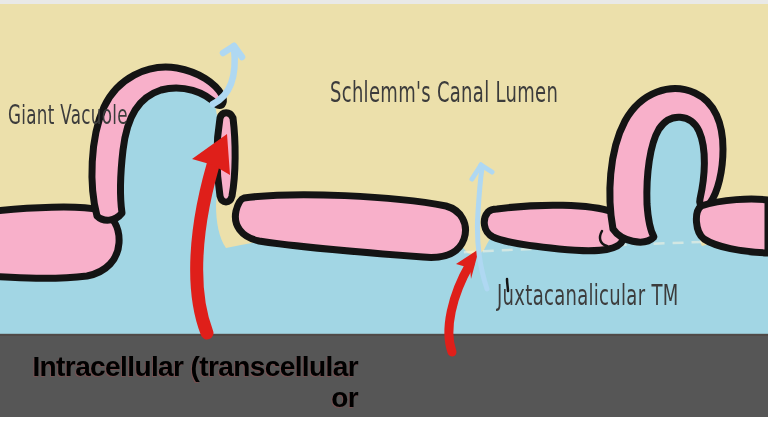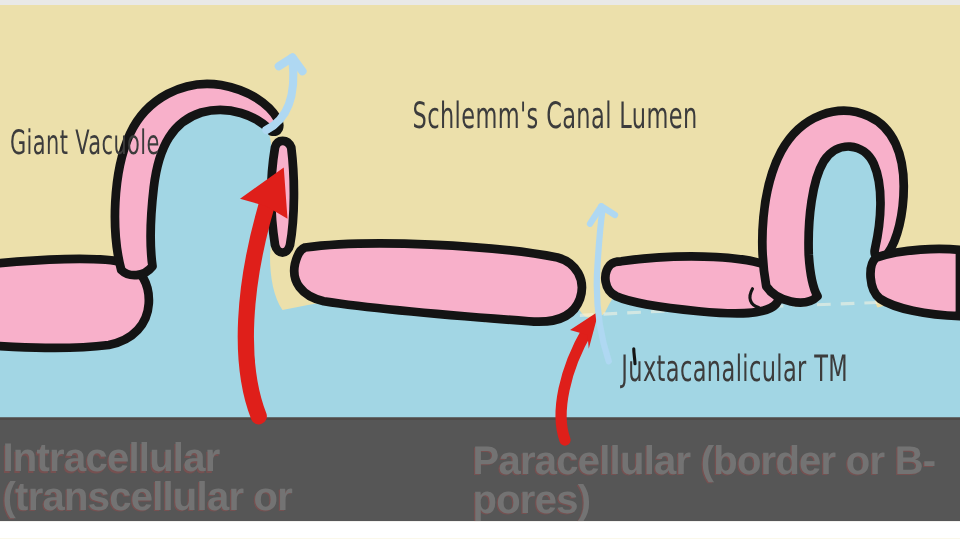--- a/index.html
+++ b/index.html
@@ -25,25 +25,25 @@
     transform-origin:left top;
     letter-spacing:0.5px;
     z-index:5;
   }
   .lbl-giant{left:8px;top:99px;font-size:27px;}
   .lbl-canal{left:330px;top:75px;font-size:29px;}
   .lbl-jct{left:497px;top:278px;font-size:29px;}
   
   .caption{
     position:absolute;
-    color:#737373;
+    color:#000000;
     font-weight:bold;
-    font-size:32px;
+    font-size:28px;
     letter-spacing:-0.6px;
-    text-align:left;
+    text-align:right;
     line-height:31px;
     text-shadow:-1px 1px 0 rgba(200,70,70,0.28);
     z-index:6;
   }
   .caption-left{left:2px;top:351px;width:356px;}
   .caption-right{left:378px;top:353px;width:376px;}
 </style>
 </head>
 <body>
 
@@ -130,15 +130,14 @@
     </g>
   </svg>
 
   <div class="hand-label lbl-giant">Giant Vacuole</div>
   <div class="hand-label lbl-canal">Schlemm's Canal Lumen</div>
   <div class="hand-label lbl-jct">Juxtacanalicular TM</div>
 
   <div class="caption caption-left">
     <div>Intracellular (transcellular or</div>
   </div>
-  <div class="caption caption-right">Paracellular (border or B-pores)</div>
 
 </div>
 
 </body></html>

